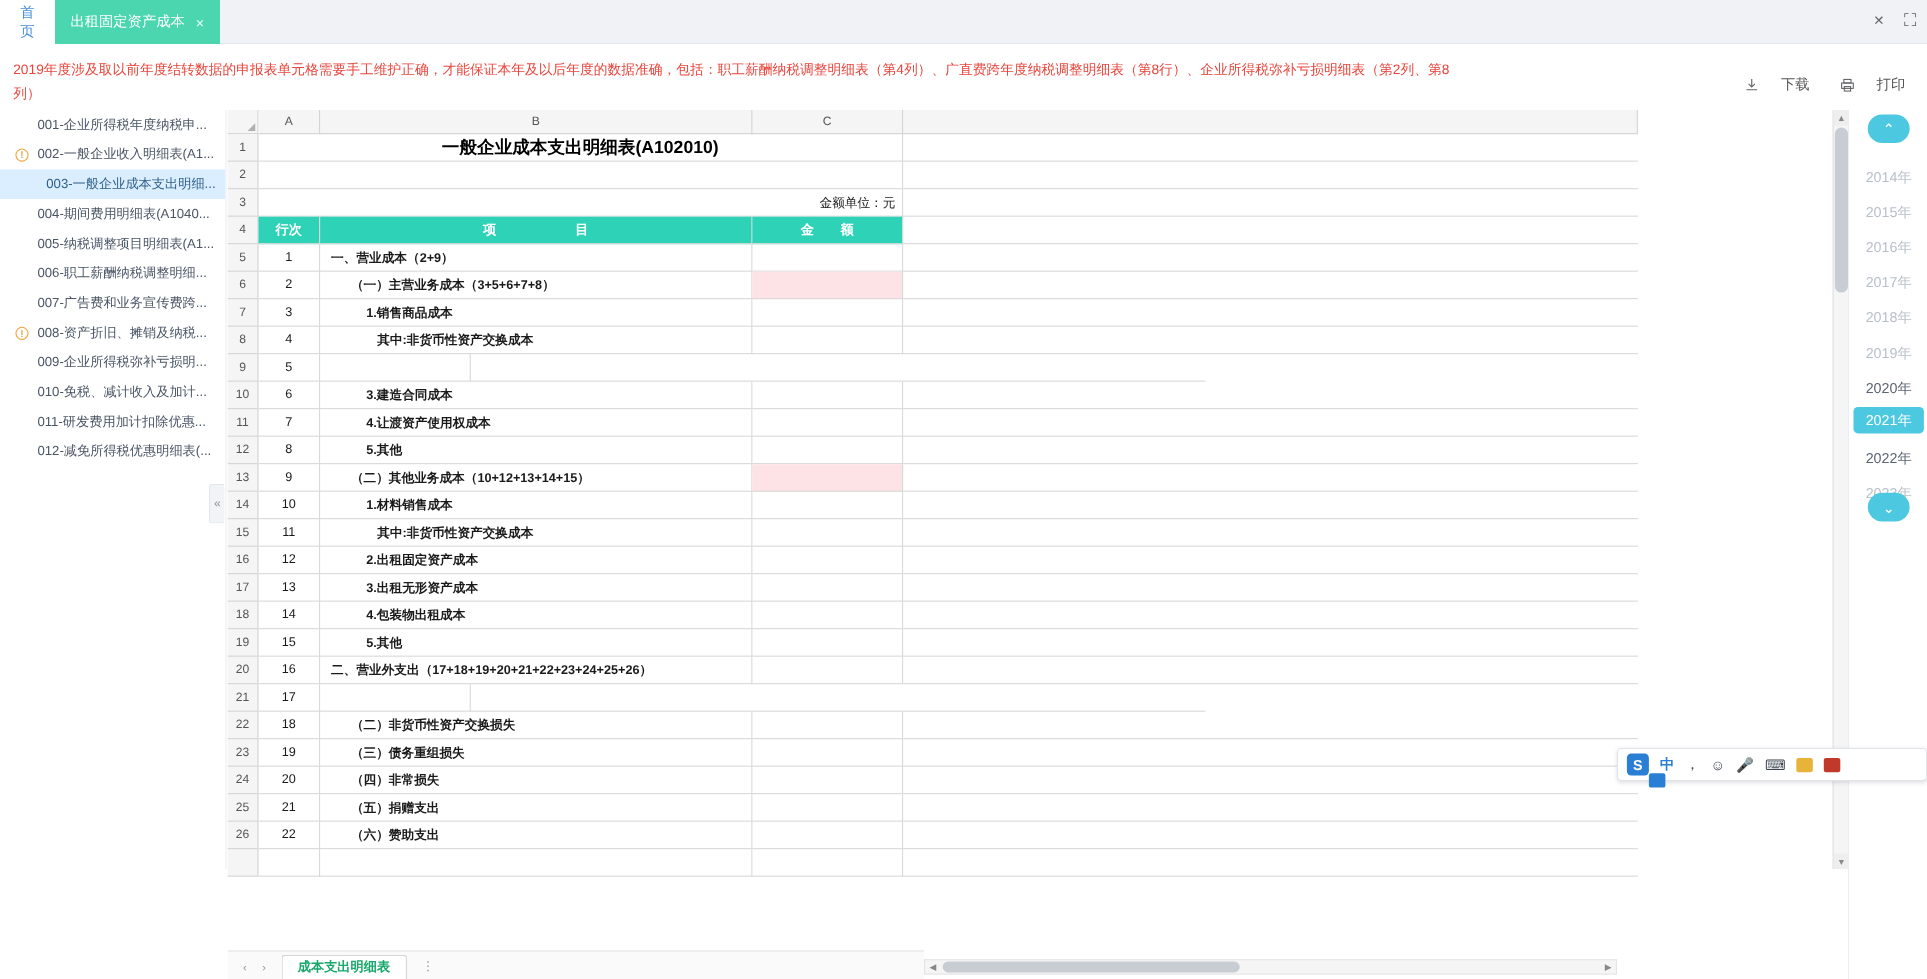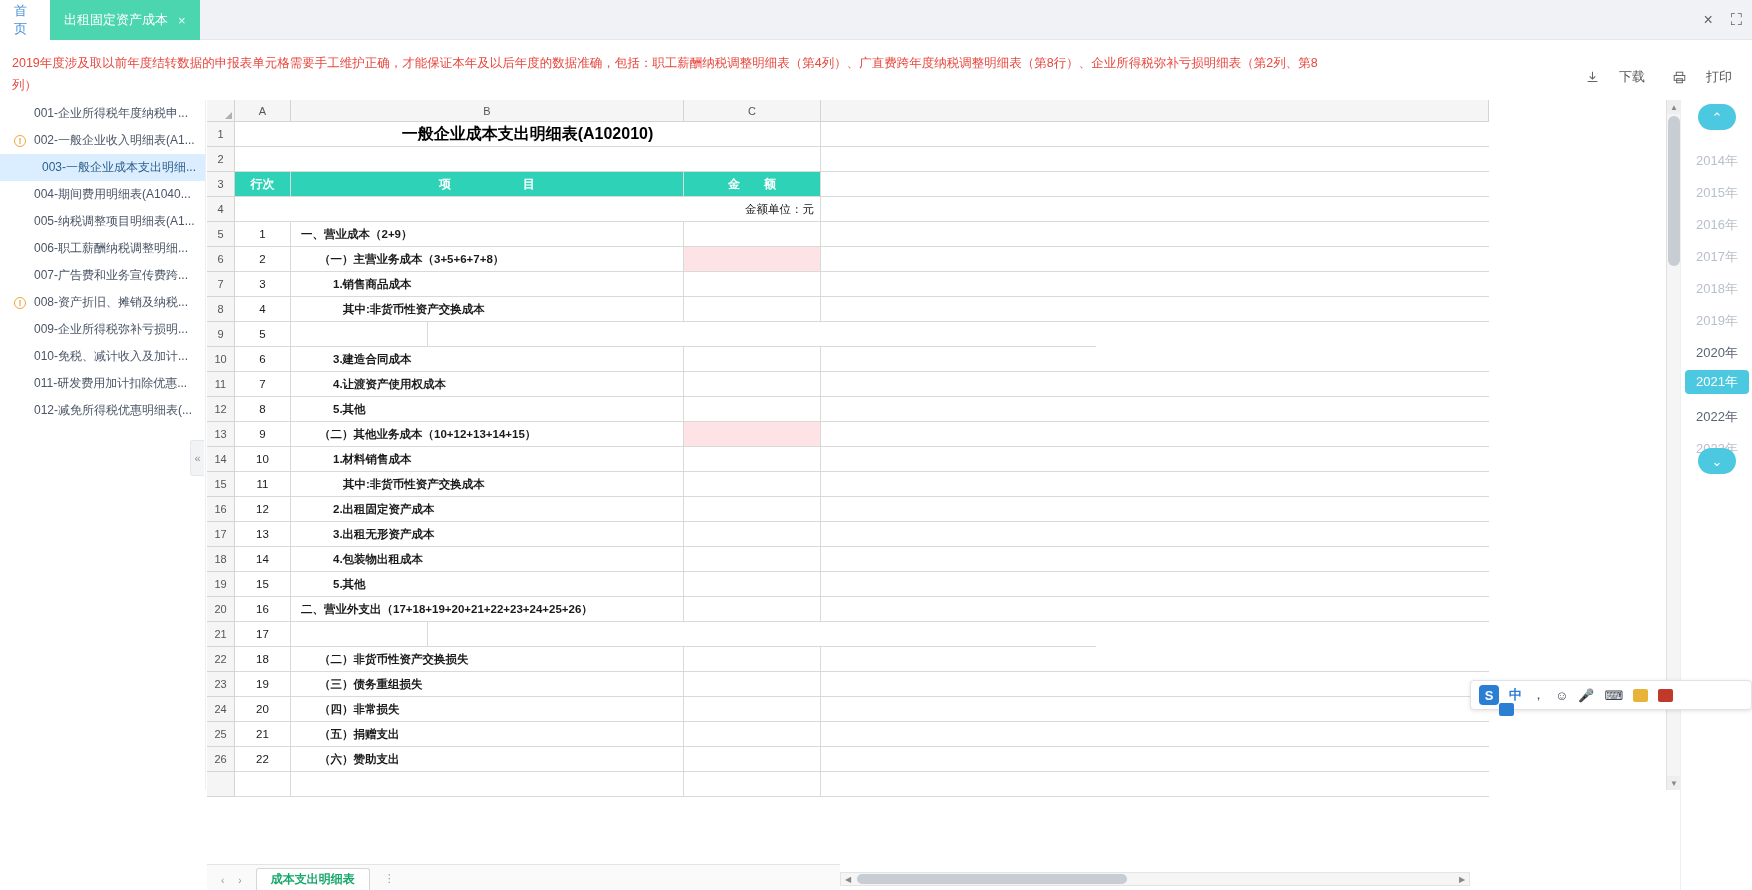--- a/index.html
+++ b/index.html
@@ -26,21 +26,21 @@
   }
   .tab {
     position: absolute; top: 0;
     height: 40px;
     display: flex; align-items: center;
     padding: 0 14px;
     font-size: 13px;
     color: #3a8ee6;
     cursor: pointer;
   }
-  .tab.home { left: 0; width: 50px; justify-content: center; background: #ffffff; color: #4a90d9; }
+  .tab.home { left: 0; width: 50px; justify-content: center; background: #ffffff; color: #4a90d9; text-align: center; }
   .tab.active {
     left: 50px;
     background: #4cd6b0;
     color: #ffffff;
     min-width: 148px;
     justify-content: flex-start;
   }
   .tab.active .tab-label { font-size: 13px; }
   .tab-close {
     margin-left: 10px;
@@ -447,28 +447,28 @@
         <div class="gcell title-cell" style="width:586px;">一般企业成本支出明细表(A102010)</div>
         <div class="gcell cD"></div>
       </div>
 
       <div class="grow">
         <div class="gcell" style="width:586px;"></div>
         <div class="gcell cD"></div>
       </div>
 
       <div class="grow">
+        <div class="gcell unit-cell" style="width:586px;">金额单位：元</div>
+        <div class="gcell cD"></div>
+      </div>
+
+      <div class="grow">
         <div class="gcell cA hdr">行次</div>
         <div class="gcell cB hdr b" style="justify-content:center;">项　　　　　　目</div>
         <div class="gcell cC hdr">金　　额</div>
-        <div class="gcell cD"></div>
-      </div>
-
-      <div class="grow">
-        <div class="gcell unit-cell" style="width:586px;">金额单位：元</div>
         <div class="gcell cD"></div>
       </div>
 
       <div class="grow">
         <div class="gcell cA">1</div>
         <div class="gcell cB b-indent1">一、营业成本（2+9）</div>
         <div class="gcell cC"></div>
         <div class="gcell cD"></div>
       </div>
       <div class="grow">

